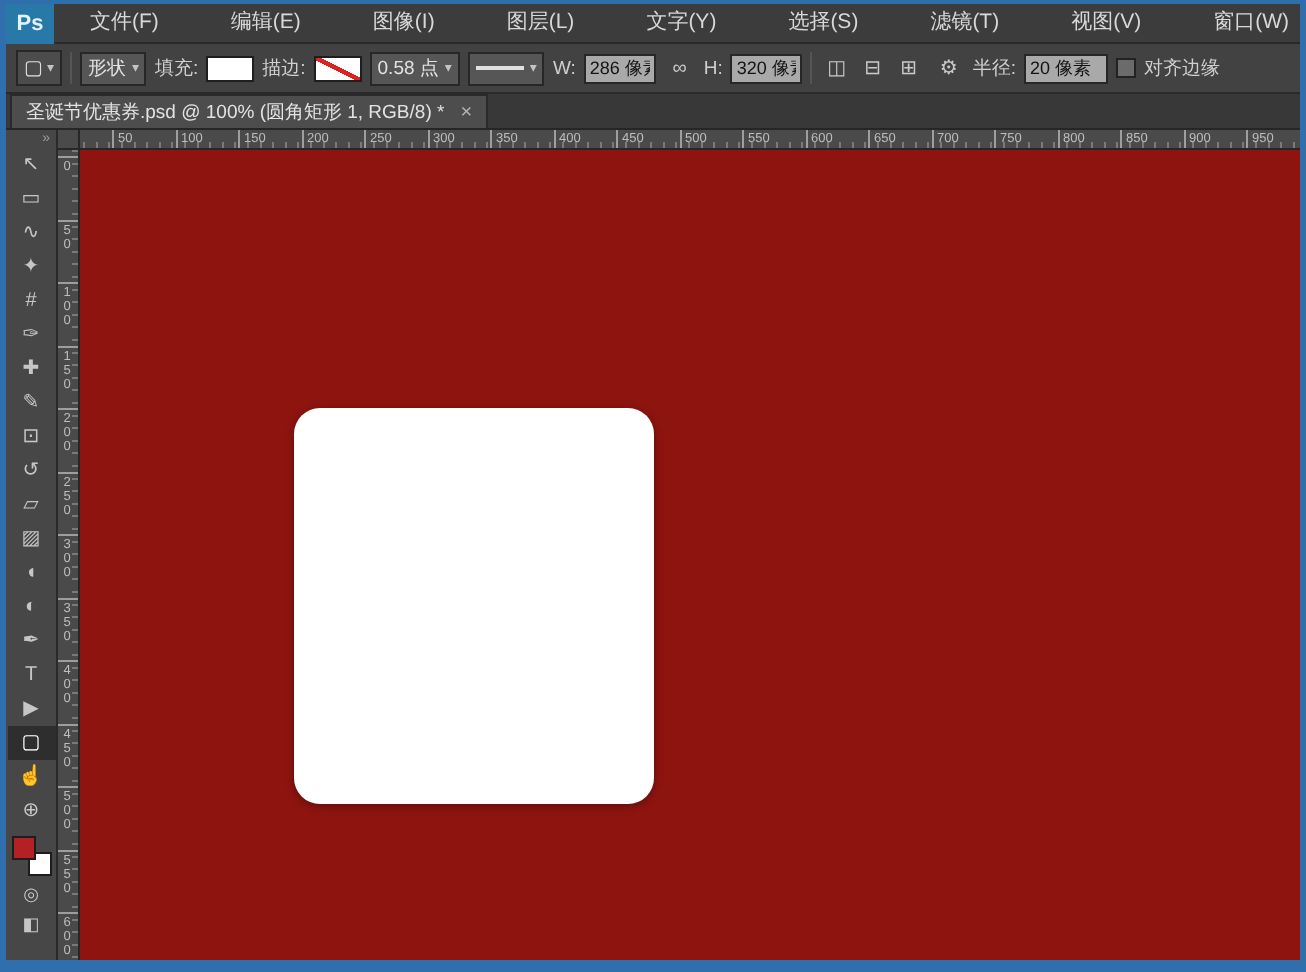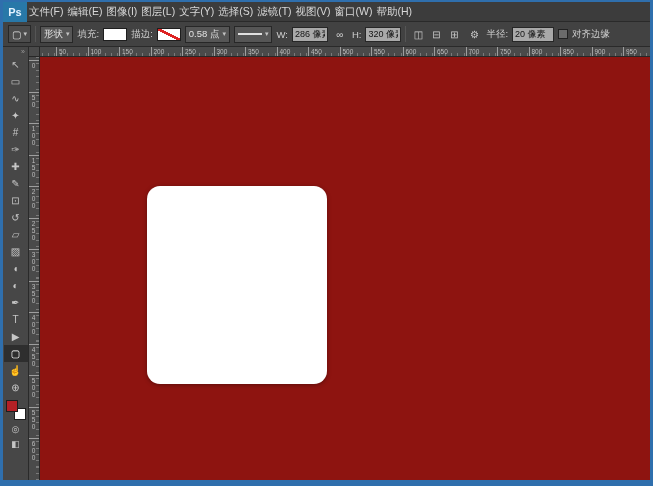--- a/index.html
+++ b/index.html
@@ -7,21 +7,21 @@
     font-family:"Liberation Sans",sans-serif}
   .window{width:653px;height:486px;border:solid #2f6fad;border-width:2px 3px 6px 3px;
     background:#3f3f3f;display:flex;flex-direction:column}
 
   
   .menubar{height:20px;background:#3c3c3c;border-bottom:1px solid #2a2a2a;
     display:flex;align-items:flex-start;flex:0 0 auto}
   .ps-logo{width:24px;height:20px;background:#2878a8;color:#e3f3ff;font-weight:bold;
     font-size:11px;display:flex;align-items:center;justify-content:center;flex:0 0 auto}
   .menu-items{display:flex}
-  .menu-item{color:#d8d8d8;font-size:10.5px;padding:0 2px;line-height:19px;white-space:nowrap;cursor:default}
+  .menu-item{color:#d8d8d8;font-size:10.5px;padding:0 18px;line-height:19px;white-space:nowrap;cursor:default}
 
   
   .optionsbar{height:25px;background:#424242;border-bottom:1px solid #2a2a2a;display:flex;
     align-items:center;padding:0 5px;gap:4px;font-size:9.5px;color:#d0d0d0;flex:0 0 auto;white-space:nowrap;overflow:hidden}
   .sep{width:1px;height:16px;background:#2c2c2c;border-right:1px solid #555;flex:0 0 auto}
   .lbl{color:#cfcfcf;flex:0 0 auto}
   .select{height:17px;background:#565656;border:1px solid #272727;display:flex;align-items:center;
     padding:0 3px;gap:3px;color:#e2e2e2;flex:0 0 auto}
   .dd{font-size:7px;color:#c3c3c3}
   .tool-preset{height:18px;background:#4c4c4c;border:1px solid #272727;display:flex;
@@ -139,20 +139,26 @@
       </div>
     <span class="icon-btn">⚙</span>
 
     <span class="lbl">半径:</span>
     <input class="field" style="width: 42px;" value="20 像素">
 
     <span class="checkbox"></span>
     <span class="lbl">对齐边缘</span>
   </div>
 
+  <div class="tabbar">
+    <div class="tab">
+      <span>圣诞节优惠券.psd @ 100% (圆角矩形 1, RGB/8) *</span>
+      <span class="tab-close">×</span>
+    </div>
+  </div>
 
   <div class="main">
 
     <div class="toolbar">
       <div class="tb-collapse">»</div>
       <div class="tools">
           <div class="tool">↖</div>
           <div class="tool">▭</div>
           <div class="tool">∿</div>
           <div class="tool">✦</div>

